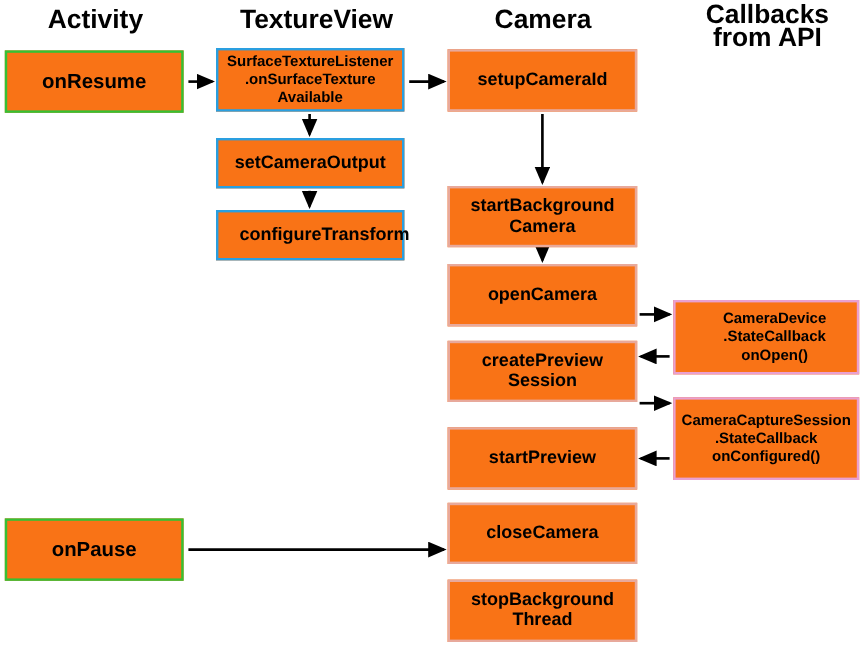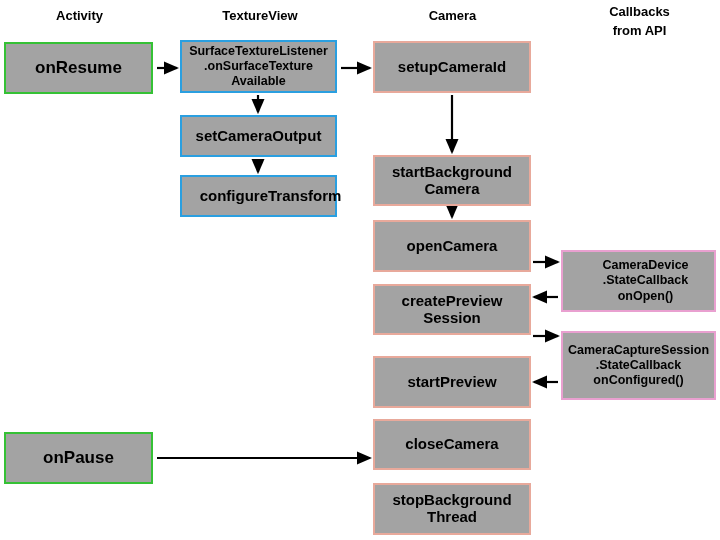--- a/index.html
+++ b/index.html
@@ -17,34 +17,34 @@
   }
   #diagram {
     position: absolute;
     left: 0; top: 0;
     width: 720px;
     height: 540px;
   }
   .col-header {
     position: absolute;
     font-weight: bold;
-    font-size: 13px;
+    font-size: 22px;
     line-height: 19px;
     text-align: center;
     color: #000;
     white-space: pre-line;
   }
   .node {
     position: absolute;
     box-sizing: border-box;
     display: flex;
     align-items: center;
     justify-content: center;
     text-align: center;
-    background: #a3a3a3;
+    background: #f97316;
     font-weight: bold;
     line-height: 1.12;
     white-space: pre-line;
     padding: 0 4px;
   }
   .node.activity {
     border: 2px solid #35c135;
     font-size: 17px;
   }
   .node.texture {

